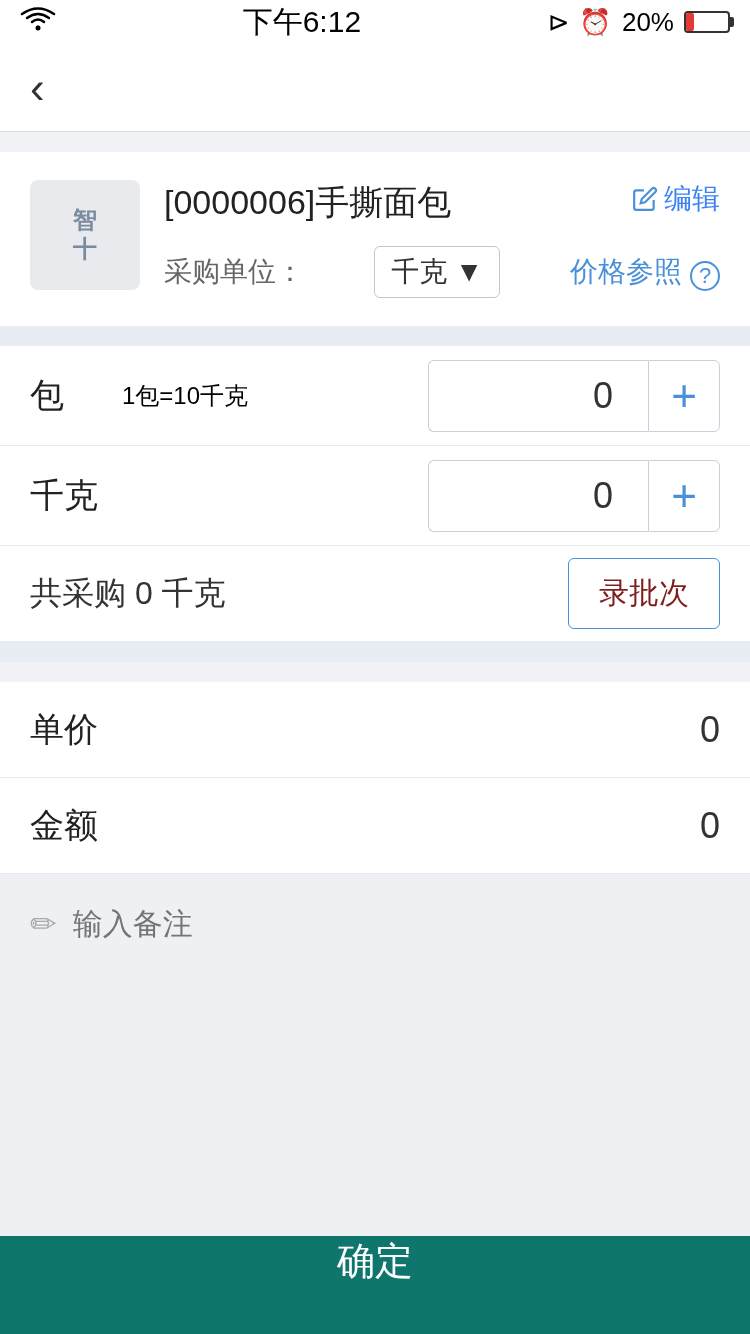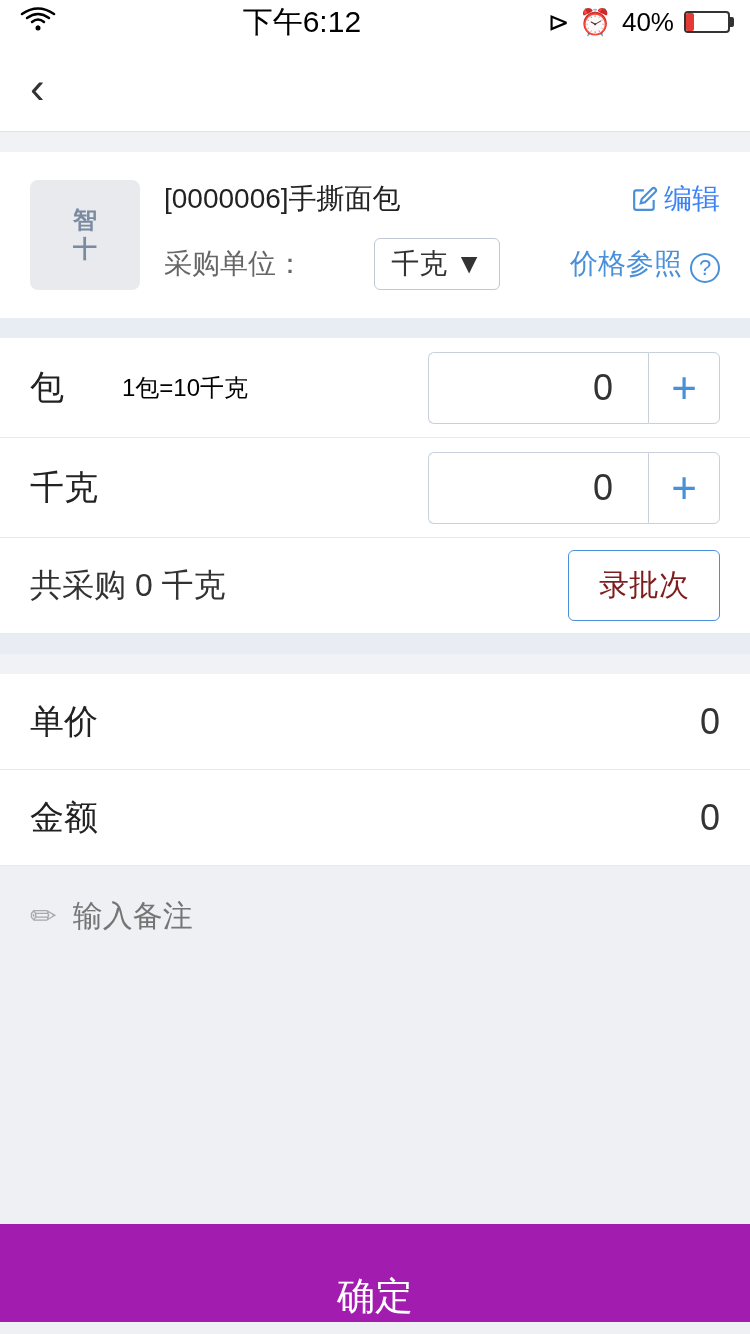--- a/index.html
+++ b/index.html
@@ -105,21 +105,21 @@
       line-height: 1.2;
     }
     .product-info { flex: 1; }
     .product-name-row {
       display: flex;
       justify-content: space-between;
       align-items: flex-start;
       margin-bottom: 20px;
     }
     .product-name {
-      font-size: 28px;
+      font-size: 34px;
       color: #222;
       font-weight: 500;
     }
     .edit-link {
       font-size: 28px;
       color: #3b82f6;
       display: flex;
       align-items: center;
       gap: 6px;
       cursor: pointer;
@@ -292,27 +292,27 @@
     
     .content-filler {
       background: #eef0f4;
       flex: 1;
       min-height: 200px;
     }
 
     
     .confirm-btn-area {
       position: fixed;
-      bottom: 12px;
+      bottom: 0;
       left: 0;
       width: 750px;
       height: 98px;
-      background: #a21caf;
-      display: flex;
-      align-items: flex-end;
+      background: #0f766e;
+      display: flex;
+      align-items: flex-start;
       justify-content: center;
       cursor: pointer;
     }
     .confirm-btn-text {
       font-size: 38px;
       color: #fff;
       font-weight: 500;
     }
   </style>
 </head>
@@ -327,21 +327,21 @@
         <path d="M7 13 Q18 5 29 13" stroke="#000" stroke-width="2.5" fill="none" stroke-linecap="round"></path>
         <path d="M2 9 Q18 -2 34 9" stroke="#000" stroke-width="2.5" fill="none" stroke-linecap="round"></path>
         <circle cx="18" cy="23" r="2.5" fill="#000"></circle>
       </svg>
     </span>
   </div>
   <div style="font-size:30px;font-weight:500;">下午6:12</div>
   <div class="status-right">
     <span style="font-size:26px;">⊳</span>
     <span style="font-size:26px;">⏰</span>
-    <span style="font-size:26px;">40%</span>
+    <span style="font-size:26px;">20%</span>
     <span>
       <span class="battery-icon">
         <span class="battery-fill"></span>
         <span class="battery-tip"></span>
       </span>
     </span>
   </div>
 </div>
 
 <div class="nav-bar">

